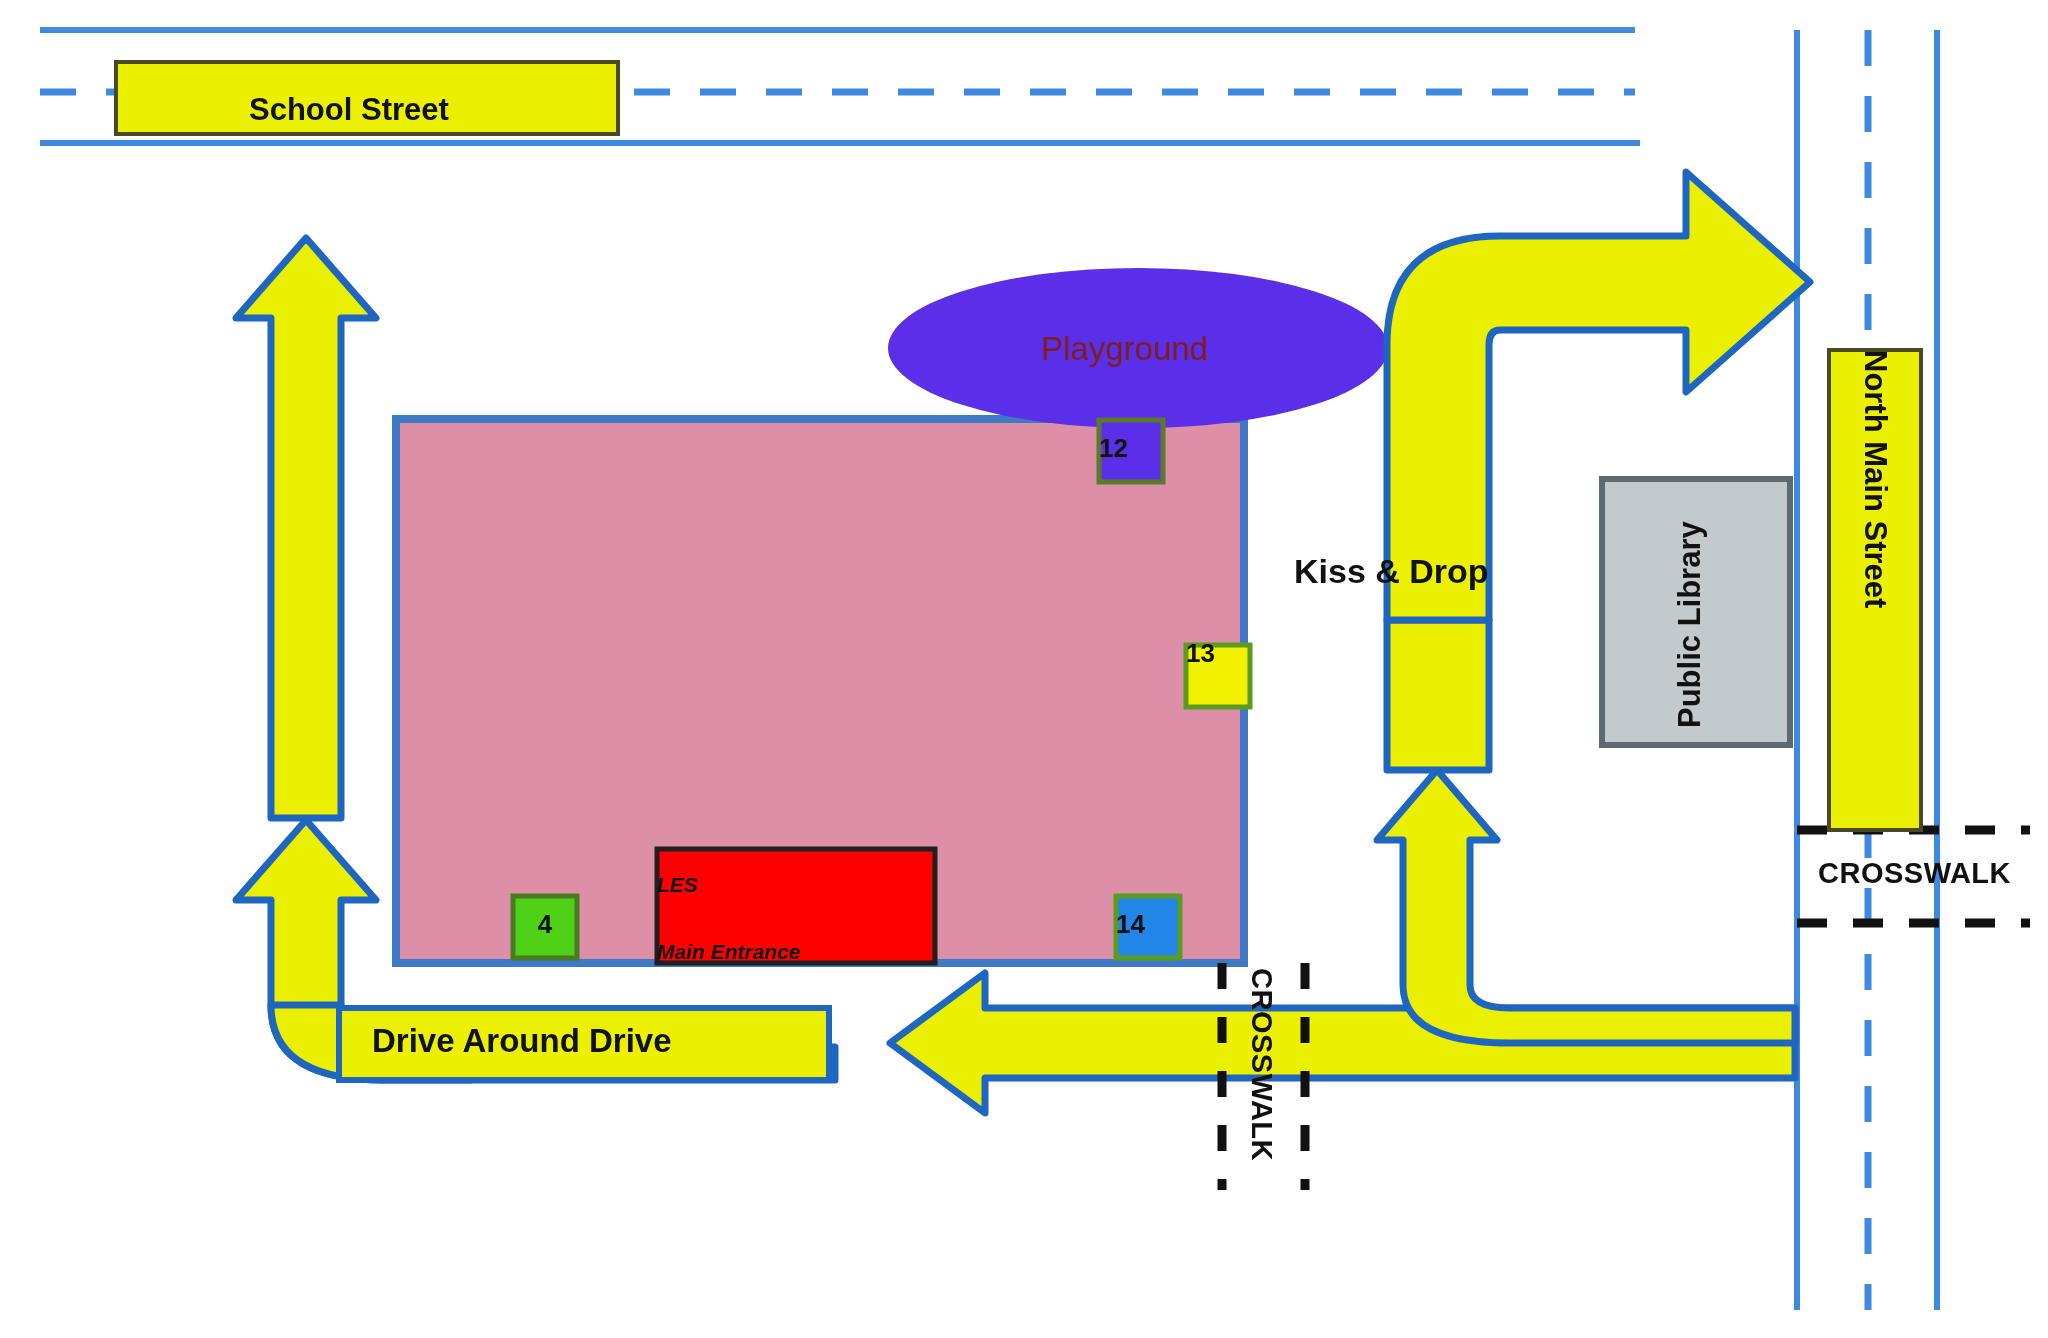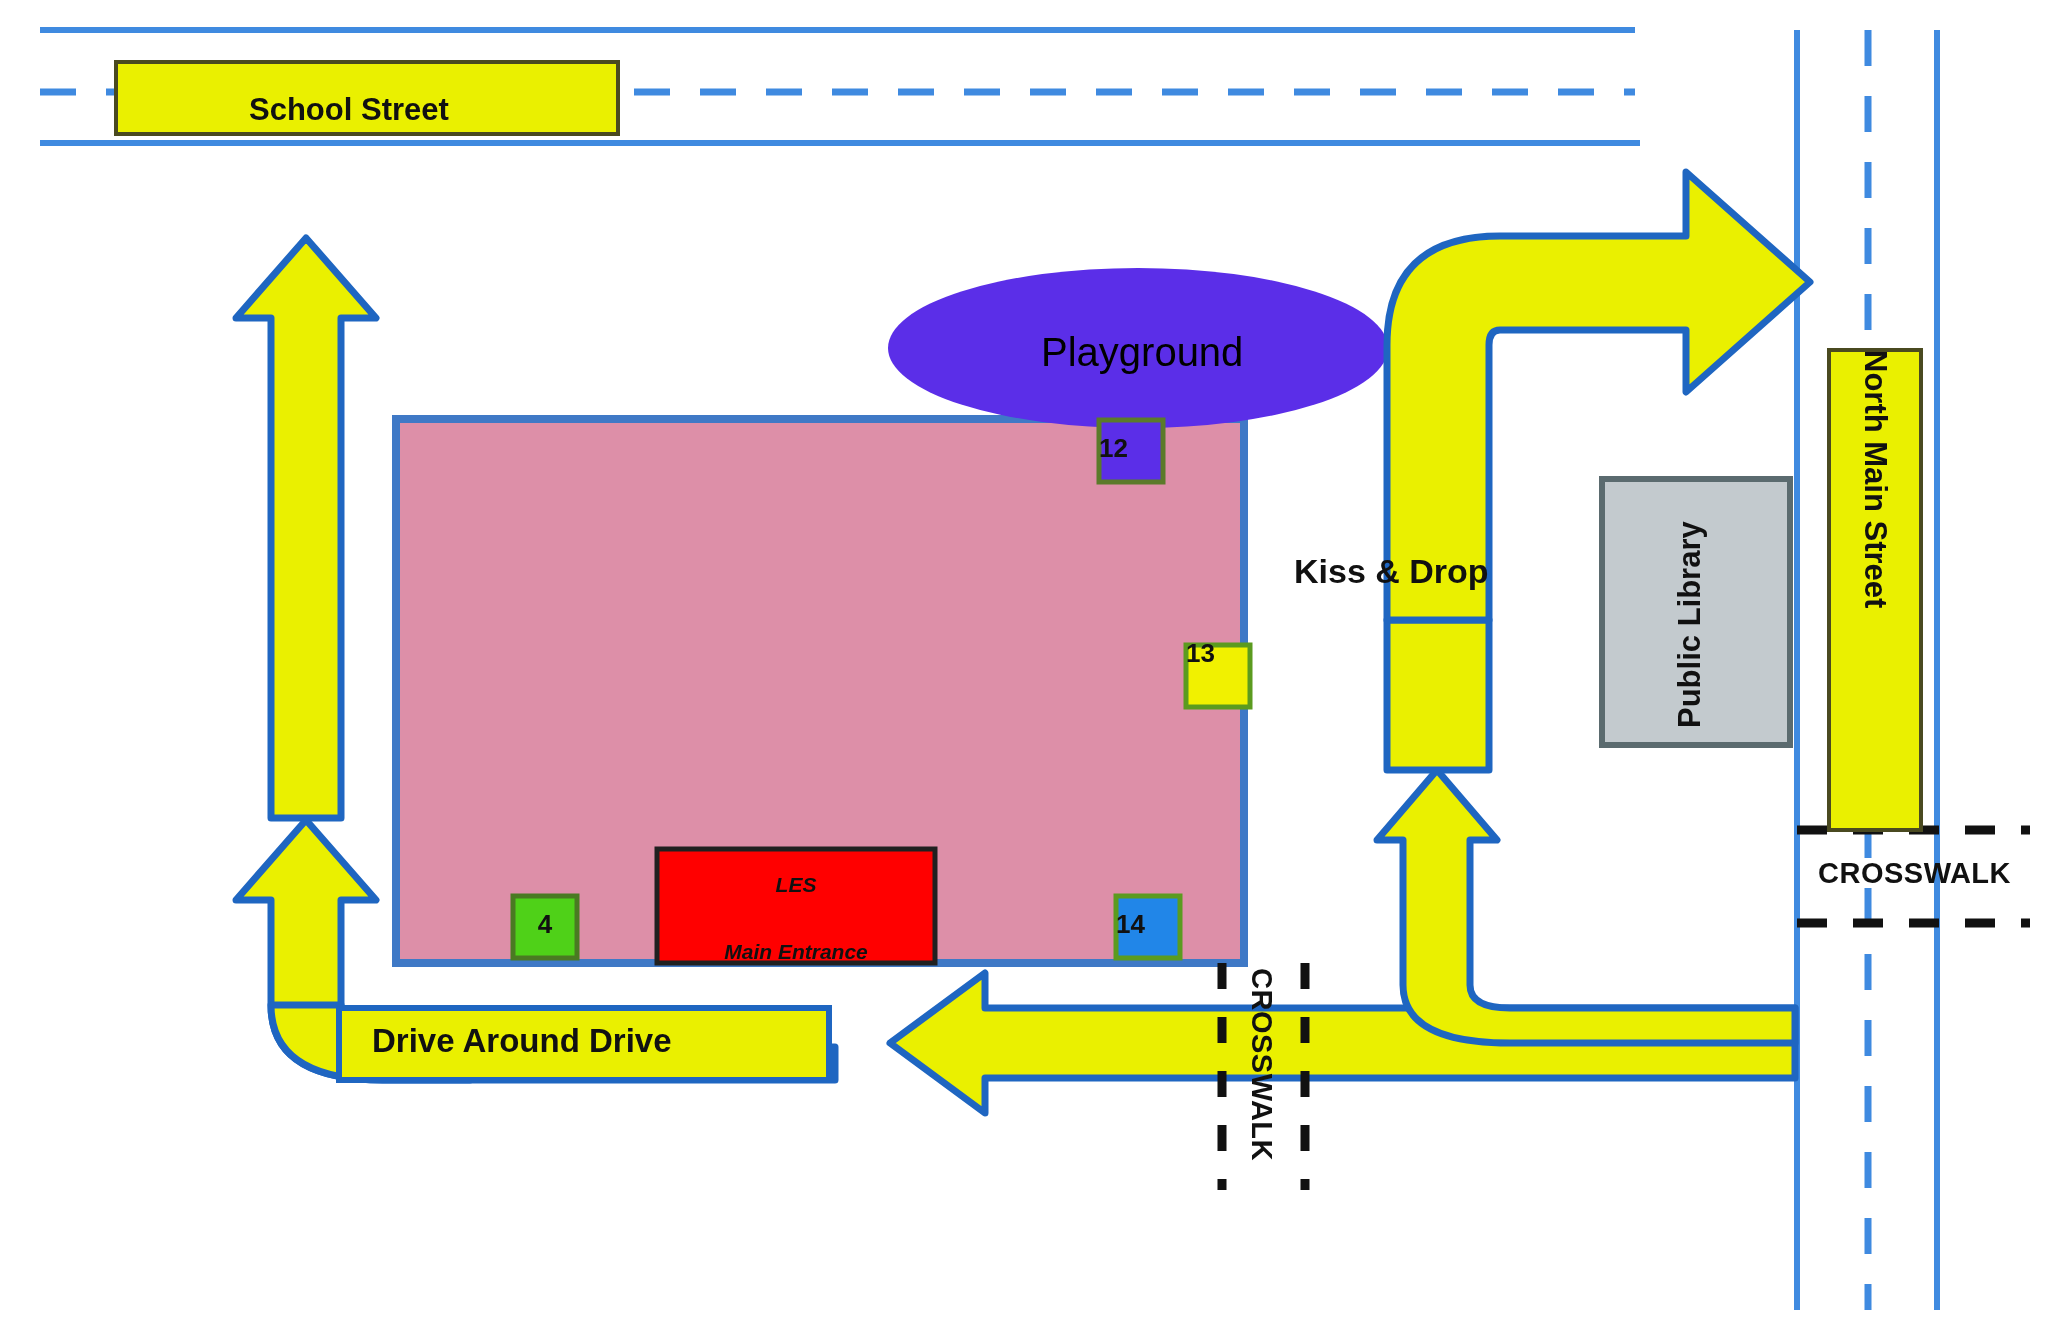--- a/index.html
+++ b/index.html
@@ -39,29 +39,29 @@
   .street-lbl {
     font-size: 31px;
   }
   .kissdrop-lbl {
     font-size: 34px;
   }
   .drive-lbl {
     font-size: 33px;
   }
   .playground-lbl {
-    font-size: 40px;
-    color: #000000;
+    font-size: 33px;
+    color: #7f1d1d;
     font-weight: normal;
   }
   .entrance-lbl {
     font-size: 21px;
     font-style: italic;
     font-weight: bold;
-    text-align: center;
+    text-align: left;
     line-height: 1.5;
   }
   .numbox-lbl {
     font-size: 26px;
     font-weight: bold;
   }
   .crosswalk-lbl {
     font-size: 29px;
     letter-spacing: 0.5px;
   }

